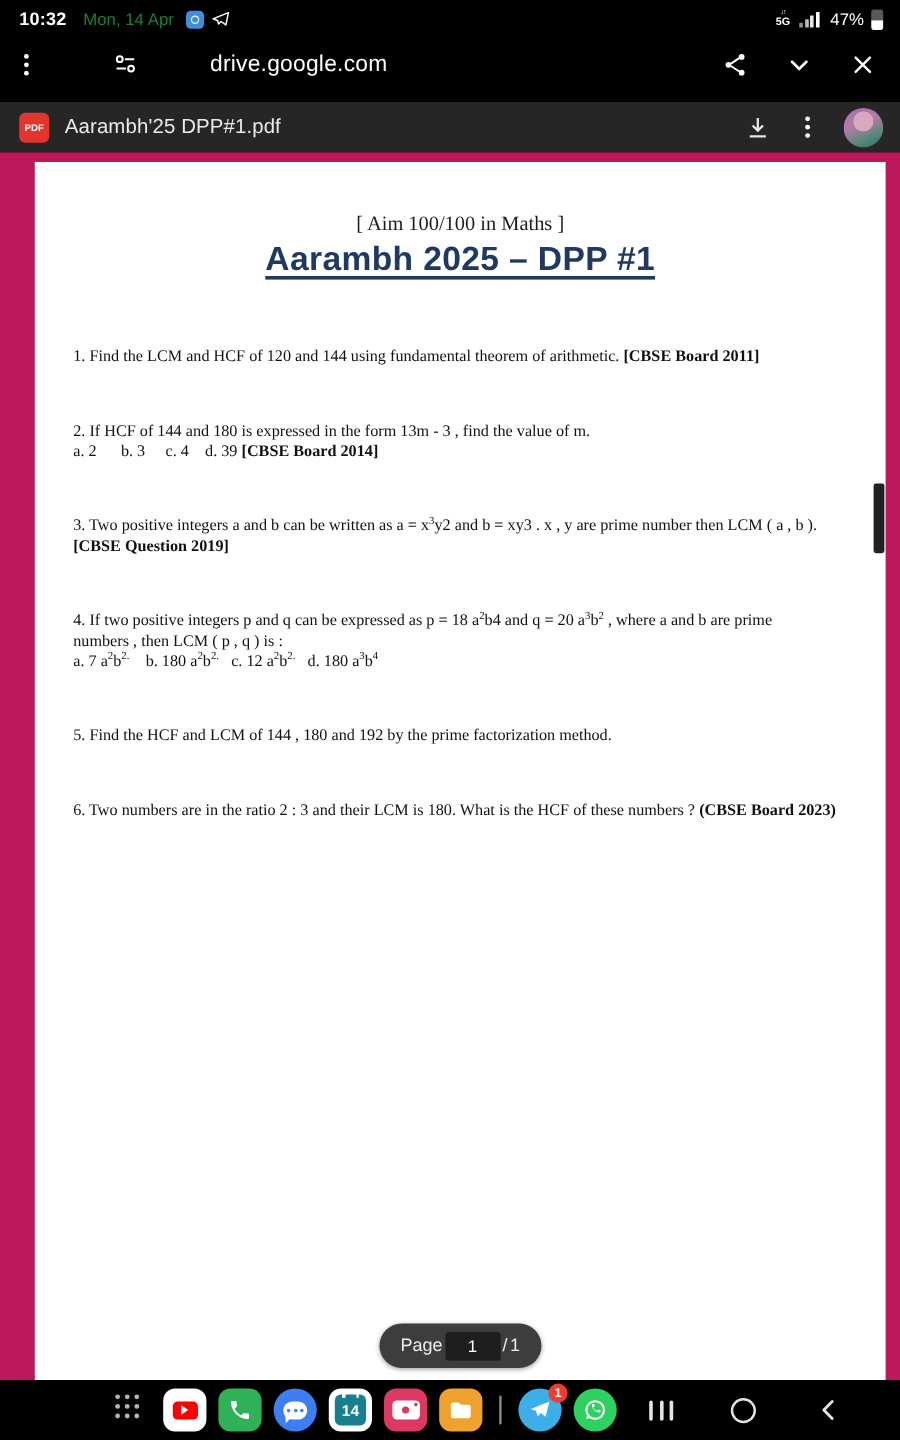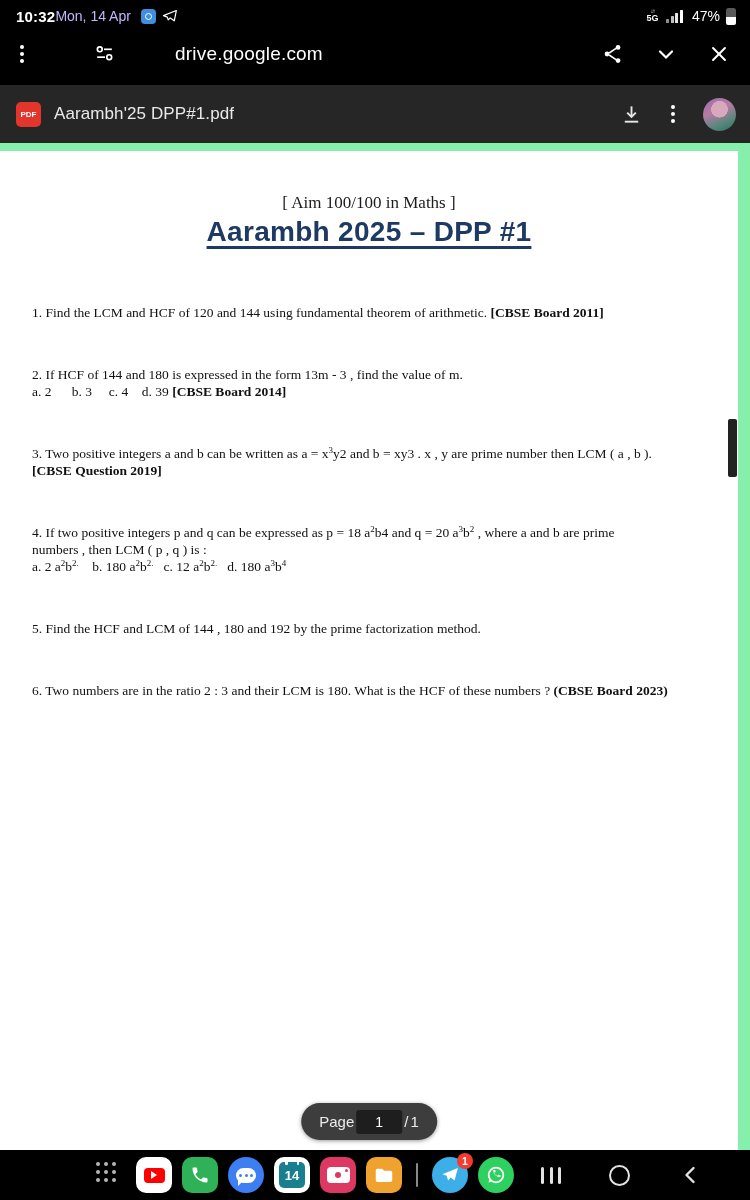--- a/index.html
+++ b/index.html
@@ -4,21 +4,21 @@
 <style>
   * { margin:0; padding:0; box-sizing:border-box; }
   html,body { width:750px; height:1200px; overflow:hidden; background:#000; }
   body { font-family:"Liberation Sans", sans-serif; }
 
   .screen { width:750px; height:1200px; display:flex; flex-direction:column; background:#000; }
 
   
   .status-bar { height:28px; display:flex; align-items:center; padding:4px 14px 0 16px; color:#fff; }
   .sb-time { font-size:15px; font-weight:700; letter-spacing:.2px; }
-  .sb-date { font-size:14px; color:#c4b5fd; }
+  .sb-date { font-size:14px; margin-left:14px; color:#15803d; }
   .sb-notif { display:flex; align-items:center; gap:6px; margin-left:10px; }
   .notif-app { width:15px; height:15px; border-radius:4px; background:#3f8fe0; display:flex; align-items:center; justify-content:center; }
   .notif-app i { display:block; width:7px; height:7px; border:1.5px solid #fff; border-radius:50%; }
   .sb-right { margin-left:auto; display:flex; align-items:center; gap:6px; }
   .net5g { font-size:9px; font-weight:700; color:#fff; line-height:1; text-align:center; }
   .net5g .arr { display:block; font-size:6px; line-height:5px; letter-spacing:-1px; }
   .sig { display:flex; align-items:flex-end; gap:1.5px; height:13px; margin-left:2px; }
   .sig i { display:block; width:3px; border-radius:.5px; background:#fff; }
   .sig i:nth-child(1){height:4px;opacity:.55;} .sig i:nth-child(2){height:7px;opacity:.75;}
   .sig i:nth-child(3){height:10px;opacity:.9;} .sig i:nth-child(4){height:13px;}
@@ -28,30 +28,30 @@
 
   
   .browser-bar { height:57px; display:flex; align-items:center; padding:0 20px 6px 16px; color:#fff;gap:44px; }
   .kebab { display:flex; flex-direction:column; gap:3px; padding:4px; }
   .kebab i { width:4px; height:4px; border-radius:50%; background:#fff; display:block; }
   .tune { margin-left:22px; }
   .url { font-size:19px; color:#fff; margin-left:16px; letter-spacing:.2px; }
   .bb-right { margin-left:auto; display:flex; align-items:center; gap:30px; }
 
   
-  .pdf-header { height:58px; background:#262626; display:flex; align-items:center; padding:0 14px 0 16px; }
+  .pdf-header { height:42px; background:#262626; display:flex; align-items:center; padding:0 14px 0 16px; }
   .pdf-badge { width:25px; height:25px; border-radius:5px; background:#e2352c; color:#fff; font-size:8px; font-weight:700; display:flex; align-items:center; justify-content:center; }
   .pdf-name { color:#eaeaea; font-size:17px; margin-left:13px; letter-spacing:.1px; }
   .ph-right { margin-left:auto; display:flex; align-items:center; gap:24px; }
   .avatar { width:33px; height:33px; border-radius:50%;
     background: radial-gradient(circle at 50% 34%, #d8a8bc 0 30%, rgba(0,0,0,0) 31%),
                 linear-gradient(155deg, #9a6fae 0%, #b87ba4 38%, #57877d 72%, #2f6d60 100%); }
 
   
-  .content { flex:1; background:#86efac; padding:8px 12px 0 0; position:relative; }
+  .content { flex:1; background:#be185d; padding:8px 12px 0 29px; position:relative; }
   .page { background:#fff; width:100%; height:100%; position:relative; color:#141414; }
   .scroll-thumb { position:absolute; right:1px; top:268px; width:9px; height:58px; background:#222; border-radius:2px; }
 
   .doc-subtitle { padding-top:42px; text-align:center; font-family:"Liberation Serif", serif; font-size:17px; color:#1c1c1c; }
   .doc-title { text-align:center; font-size:28px; font-weight:700; color:#1e3a63; letter-spacing:.3px; margin-top:3px;
     text-decoration:underline; text-decoration-thickness:2.5px; text-underline-offset:5px; }
 
   .questions { padding:56px 26px 0 32px; font-family:"Liberation Serif", serif; font-size:13.5px; line-height:17px; color:#111; }
   .question + .question { margin-top:45px; }
   .question:nth-child(2) { }
@@ -192,21 +192,21 @@
             <div class="qline"><span>2. If HCF of 144 and 180 is expressed in the form 13m - 3 , find the value of m.</span></div>
             <div class="qline"><span>a. 2      b. 3     c. 4    d. 39 </span><span class="bold">[CBSE Board 2014]</span></div>
           </div>
           <div class="question">
             <div class="qline"><span>3. Two positive integers a and b can be written as a = x</span><sup>3</sup><span>y2 and b = xy3 . x , y are prime number then LCM ( a , b ).</span></div>
             <div class="qline"><span class="bold">[CBSE Question 2019]</span></div>
           </div>
           <div class="question">
             <div class="qline"><span>4. If two positive integers p and q can be expressed as p = 18 a</span><sup>2</sup><span>b4 and q = 20 a</span><sup>3</sup><span>b</span><sup>2</sup><span> , where a and b are prime</span></div>
             <div class="qline"><span>numbers , then LCM ( p , q ) is :</span></div>
-            <div class="qline"><span>a. 2 a</span><sup>2</sup><span>b</span><sup>2.</sup><span>    b. 180 a</span><sup>2</sup><span>b</span><sup>2.</sup><span>   c. 12 a</span><sup>2</sup><span>b</span><sup>2.</sup><span>   d. 180 a</span><sup>3</sup><span>b</span><sup>4</sup></div>
+            <div class="qline"><span>a. 7 a</span><sup>2</sup><span>b</span><sup>2.</sup><span>    b. 180 a</span><sup>2</sup><span>b</span><sup>2.</sup><span>   c. 12 a</span><sup>2</sup><span>b</span><sup>2.</sup><span>   d. 180 a</span><sup>3</sup><span>b</span><sup>4</sup></div>
           </div>
           <div class="question">
             <div class="qline"><span>5. Find the HCF and LCM of 144 , 180 and 192 by the prime factorization method.</span></div>
           </div>
           <div class="question">
             <div class="qline"><span>6. Two numbers are in the ratio 2 : 3 and their LCM is 180. What is the HCF of these numbers ? </span><span class="bold">(CBSE Board 2023)</span></div>
           </div>
         </div>
       <div class="scroll-thumb"></div>
 

